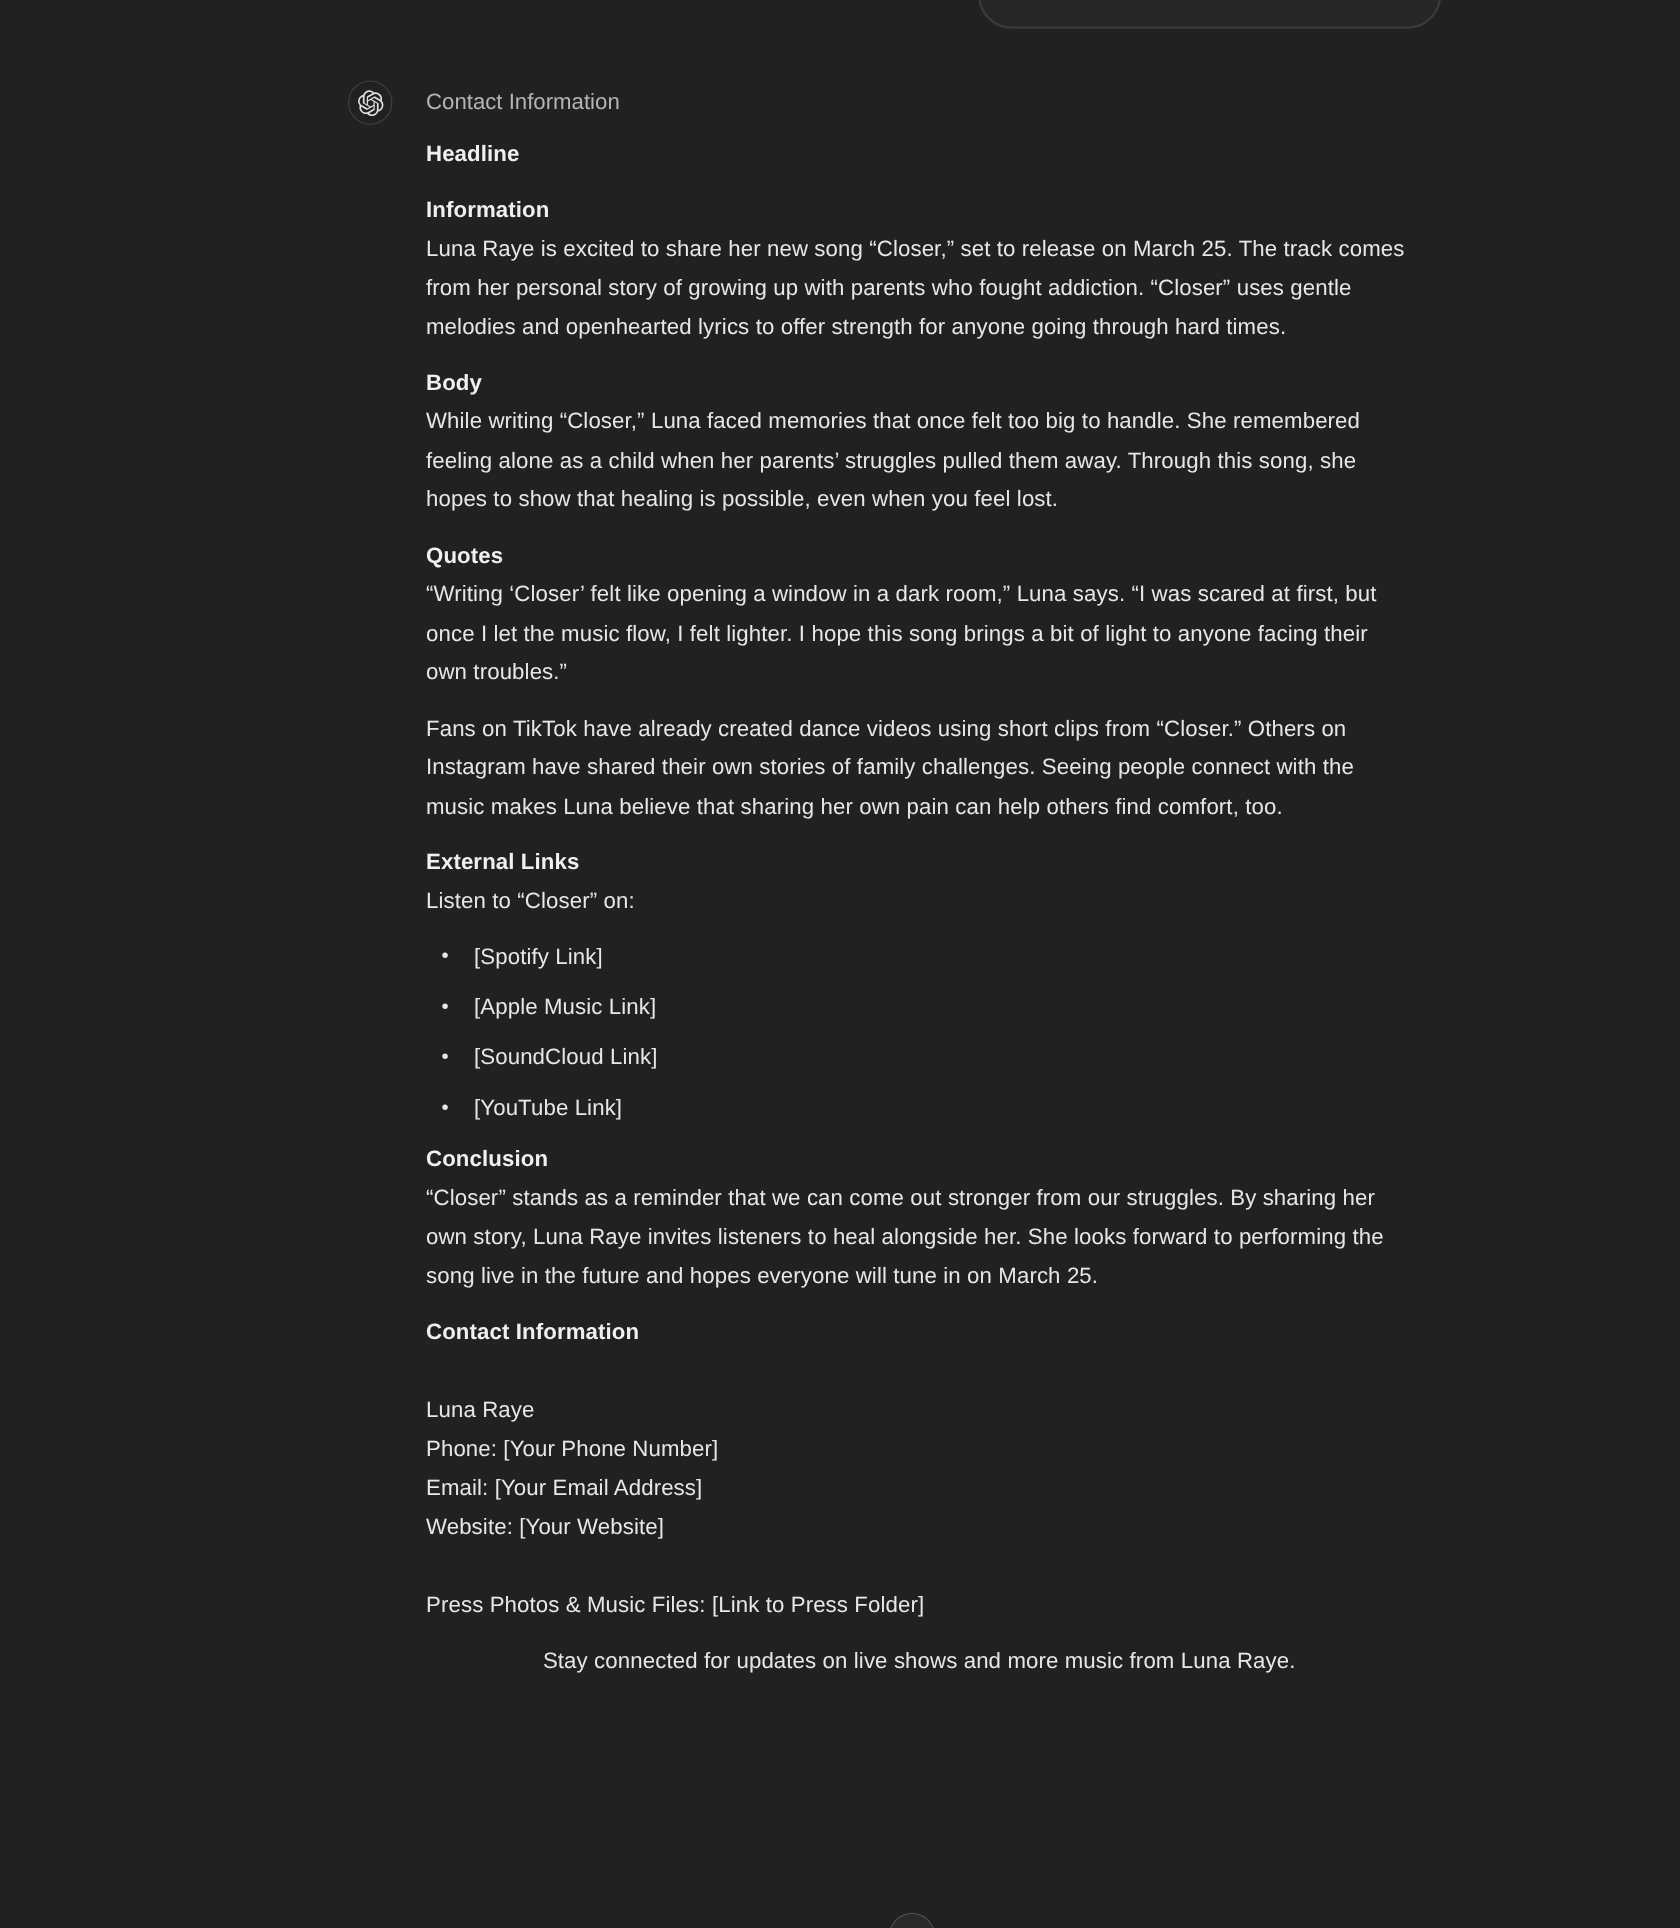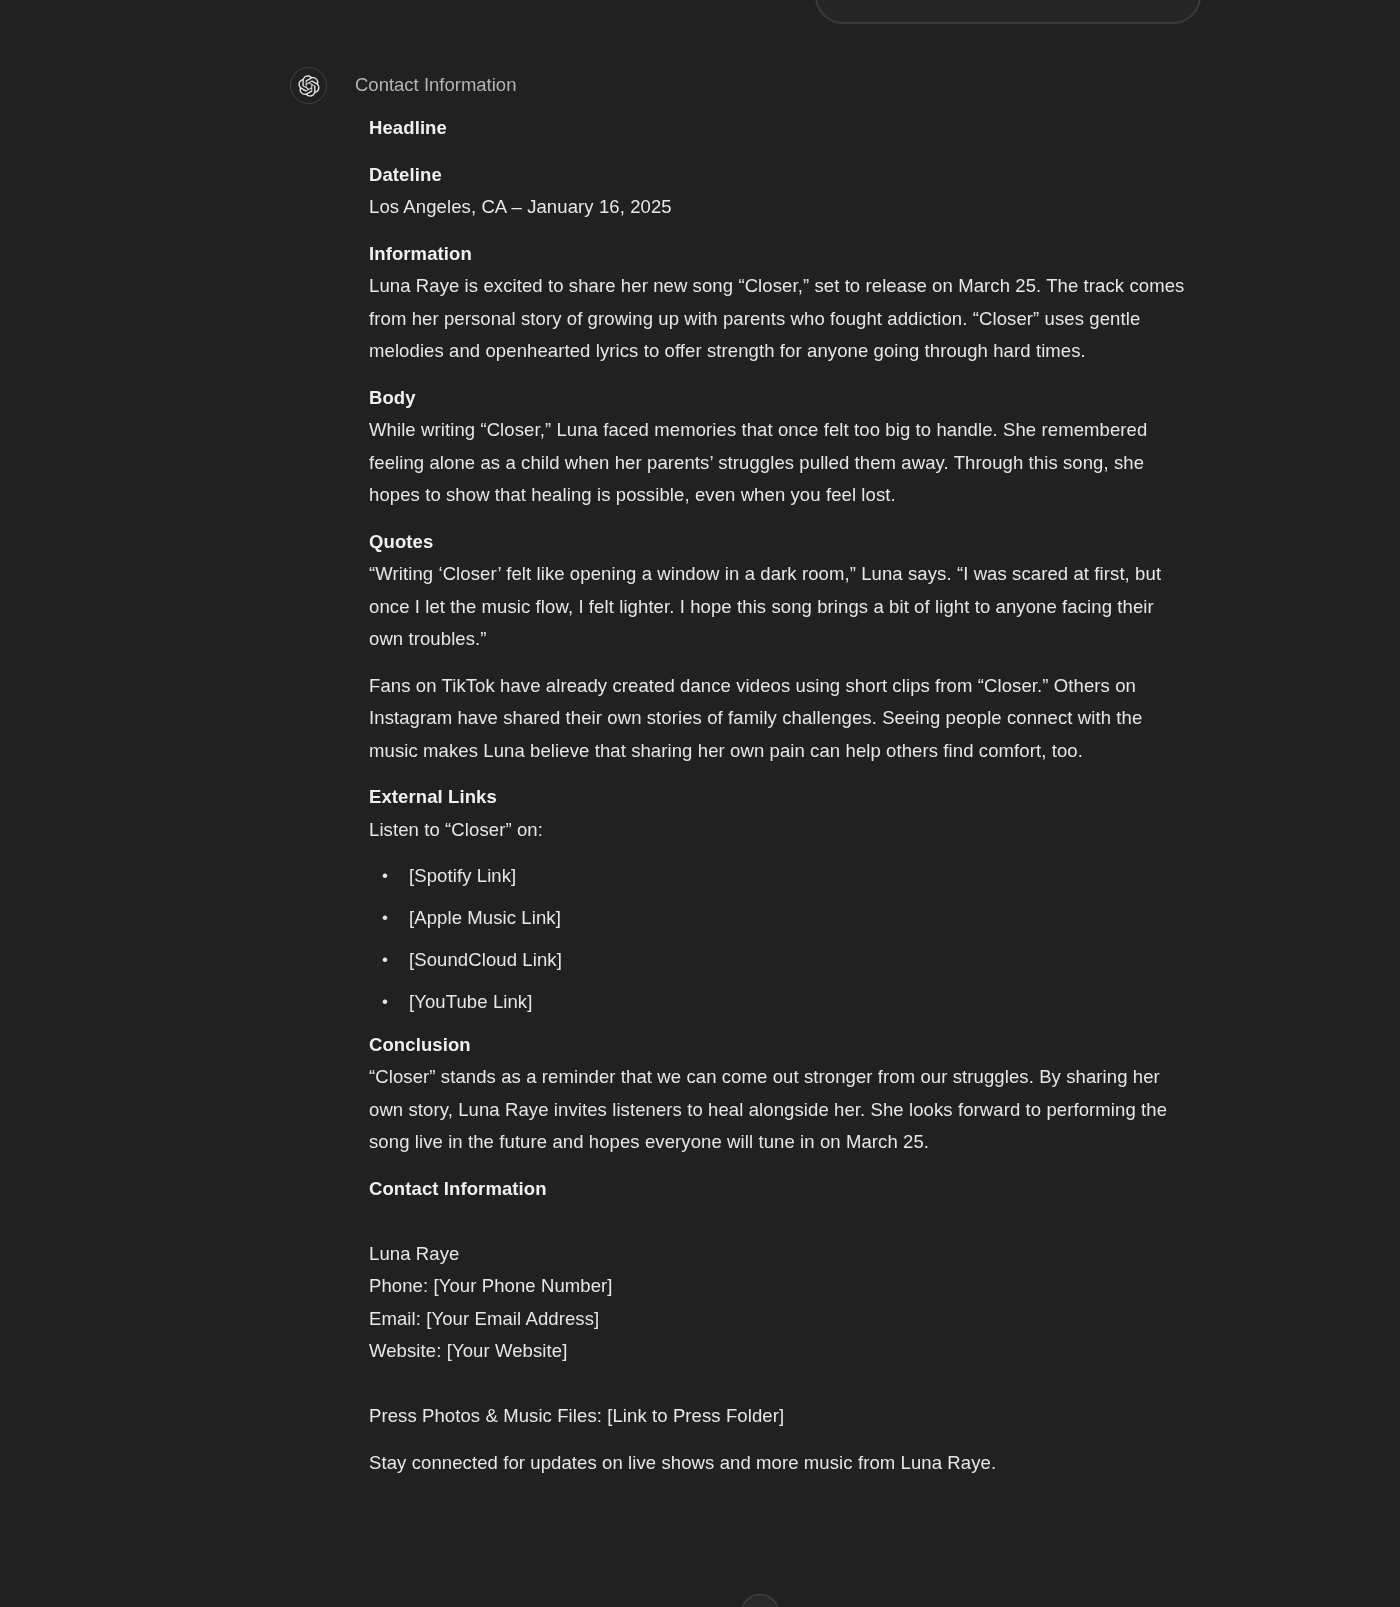--- a/index.html
+++ b/index.html
@@ -40,21 +40,21 @@
   .turn-label {
     margin-left: 28px;
     color: #b4b4b4;
     font-size: 18.5px;
     line-height: 1.2;
   }
 
   
   .content {
     position: absolute;
-    left: 369px; top: 112px;
+    left: 355px; top: 112px;
     width: 822px;
     color: #e7e7e7;
     font-size: 18.5px;
     line-height: 32.5px;
     letter-spacing: 0.1px;
   }
   .content p { margin: 0 0 14px 0; }
   .content strong { font-weight: 700; color: #f0f0f0; }
   .content ul {
     list-style: none;
@@ -64,21 +64,21 @@
   .content li {
     position: relative;
     padding-left: 40px;
     margin-bottom: 9.5px;
   }
   .content li .bullet {
     position: absolute;
     left: 13px; top: 0;
     font-size: 17px;
   }
-  .closing { margin-bottom: 0 !important; }
+  .closing { margin-bottom: 0 !important; text-align: center; }
 
   
   .scroll-btn {
     position: absolute;
     left: 741px; top: 1594px;
     width: 38px; height: 38px;
     border-radius: 50%;
     background: #2a2a2a;
     border: 1px solid rgba(255,255,255,0.16);
     cursor: pointer;
@@ -97,24 +97,20 @@
   </div>
   <div class="turn-label">Contact Information</div>
 </div>
 
 <div class="content">
 
   <p>
     <strong>Headline</strong><br>
   </p>
 
-  <p>
-    <strong>Dateline</strong><br>
-    <span>Los Angeles, CA – January 16, 2025</span>
-  </p>
 
   <p>
     <strong>Information</strong><br>
     <span>Luna Raye is excited to share her new song “Closer,” set to release on March 25. The track comes from her personal story of growing up with parents who fought addiction. “Closer” uses gentle melodies and openhearted lyrics to offer strength for anyone going through hard times.</span>
   </p>
 
   <p>
     <strong>Body</strong><br>
     <span>While writing “Closer,” Luna faced memories that once felt too big to handle. She remembered feeling alone as a child when her parents’ struggles pulled them away. Through this song, she hopes to show that healing is possible, even when you feel lost.</span>
   </p>

